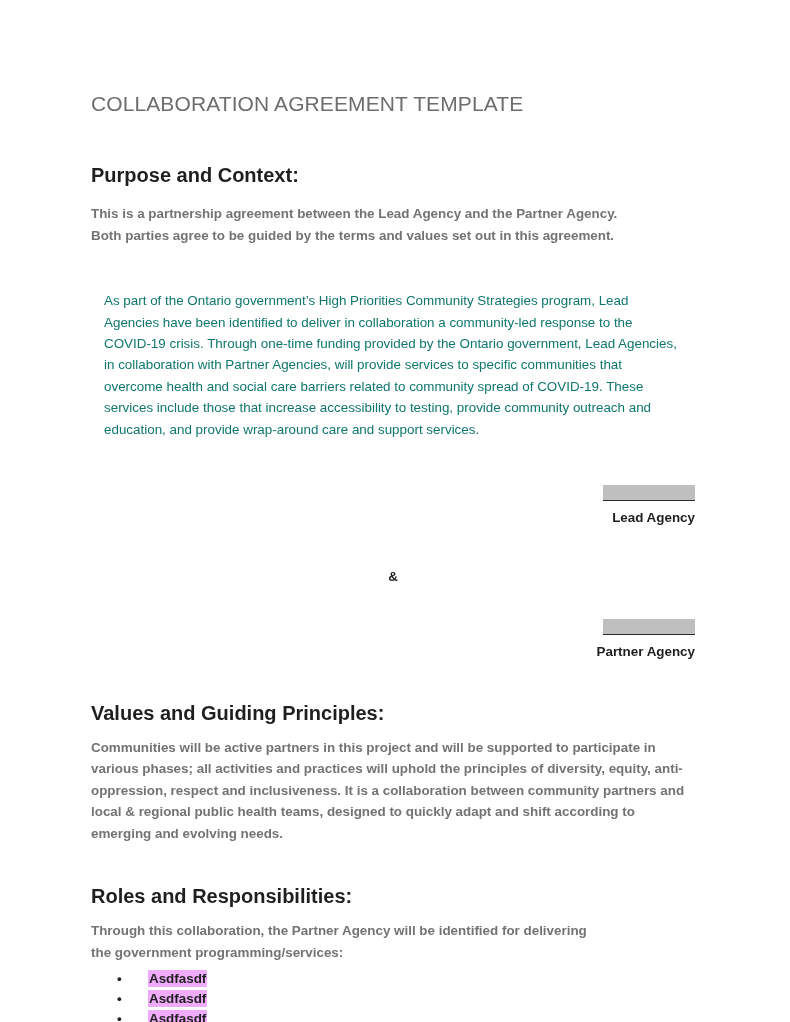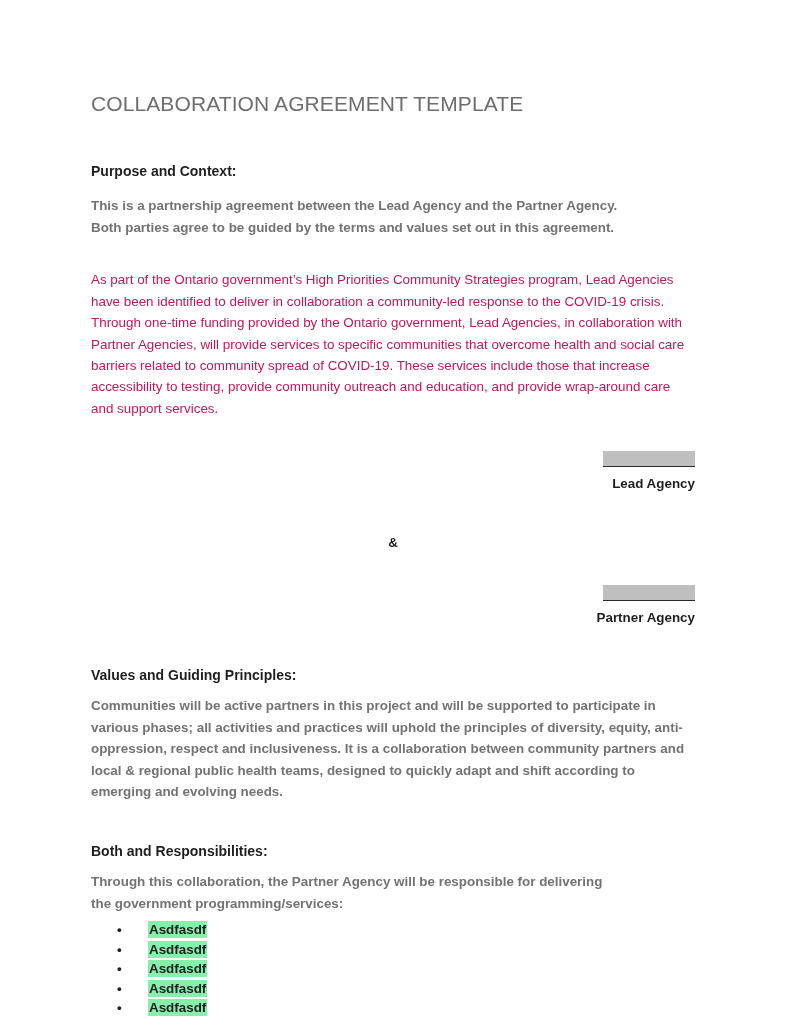--- a/index.html
+++ b/index.html
@@ -35,44 +35,44 @@
     color: #6e6e6e;
     letter-spacing: 0.1px;
     margin: 0;
     padding-top: 92px;
     line-height: 1.15;
     white-space: nowrap;
   }
 
   
   .section-heading {
-    font-size: 14px;
+    font-size: 20px;
     font-weight: bold;
     color: #1f1f1f;
     margin: 0;
     line-height: 1.3;
   }
   .h-purpose   { padding-top: 46px; }
   .h-values    { padding-top: 38px; }
   .h-roles     { padding-top: 39px; }
 
   
   .body-bold {
     font-size: 13.4px;
     font-weight: bold;
     color: #737373;
     line-height: 21.5px;
     margin: 0;
   }
   .body-regular {
     font-size: 13.4px;
     font-weight: 400;
-    color: #be185d;
+    color: #0f766e;
     line-height: 21.4px;
-    margin: 0;
+    margin: 13px;
   }
   .p-intro    { padding-top: 15px; }
   .p-ontario  { padding-top: 31px; }
   .p-values   { padding-top: 11px; }
   .p-roles    { padding-top: 11px; }
 
   
   .agency-block {
     text-align: right;
     width: 604px;
@@ -122,21 +122,21 @@
   }
   .bullet-list li .bullet-dot {
     position: absolute;
     left: 26px;
     top: 0;
     font-size: 13.4px;
     line-height: 19.6px;
     color: #1f1f1f;
   }
   .bullet-list li .hl {
-    background: #86efac;
+    background: #f0abfc;
     padding: 1px 1px 1px 1px;
   }
 </style>
 </head>
 <body>
 
 <div class="page">
   <div class="content">
 
     <h1 class="doc-title">COLLABORATION AGREEMENT TEMPLATE</h1>
@@ -159,24 +159,24 @@
 
     <div class="agency-block agency-partner">
       <span class="fill-bar"></span>
       <p class="agency-label">Partner Agency</p>
     </div>
 
     <h2 class="section-heading h-values">Values and Guiding Principles:</h2>
 
     <p class="body-bold p-values">Communities will be active partners in this project and will be supported to participate in various phases; all activities and practices will uphold the principles of diversity, equity, anti-oppression, respect and inclusiveness. It is a collaboration between community partners and local &amp; regional public health teams, designed to quickly adapt and shift according to emerging and evolving needs.</p>
 
-    <h2 class="section-heading h-roles">Both and Responsibilities:</h2>
+    <h2 class="section-heading h-roles">Roles and Responsibilities:</h2>
 
     <p class="body-bold p-roles">
-      <span>Through this collaboration, the Partner Agency will be responsible for delivering</span><br>
+      <span>Through this collaboration, the Partner Agency will be identified for delivering</span><br>
       <span>the government programming/services:</span>
     </p>
 
     <ul class="bullet-list">
       <li>
         <span class="bullet-dot">•</span>
         <span class="hl">Asdfasdf</span>
       </li>
       <li>
         <span class="bullet-dot">•</span>

